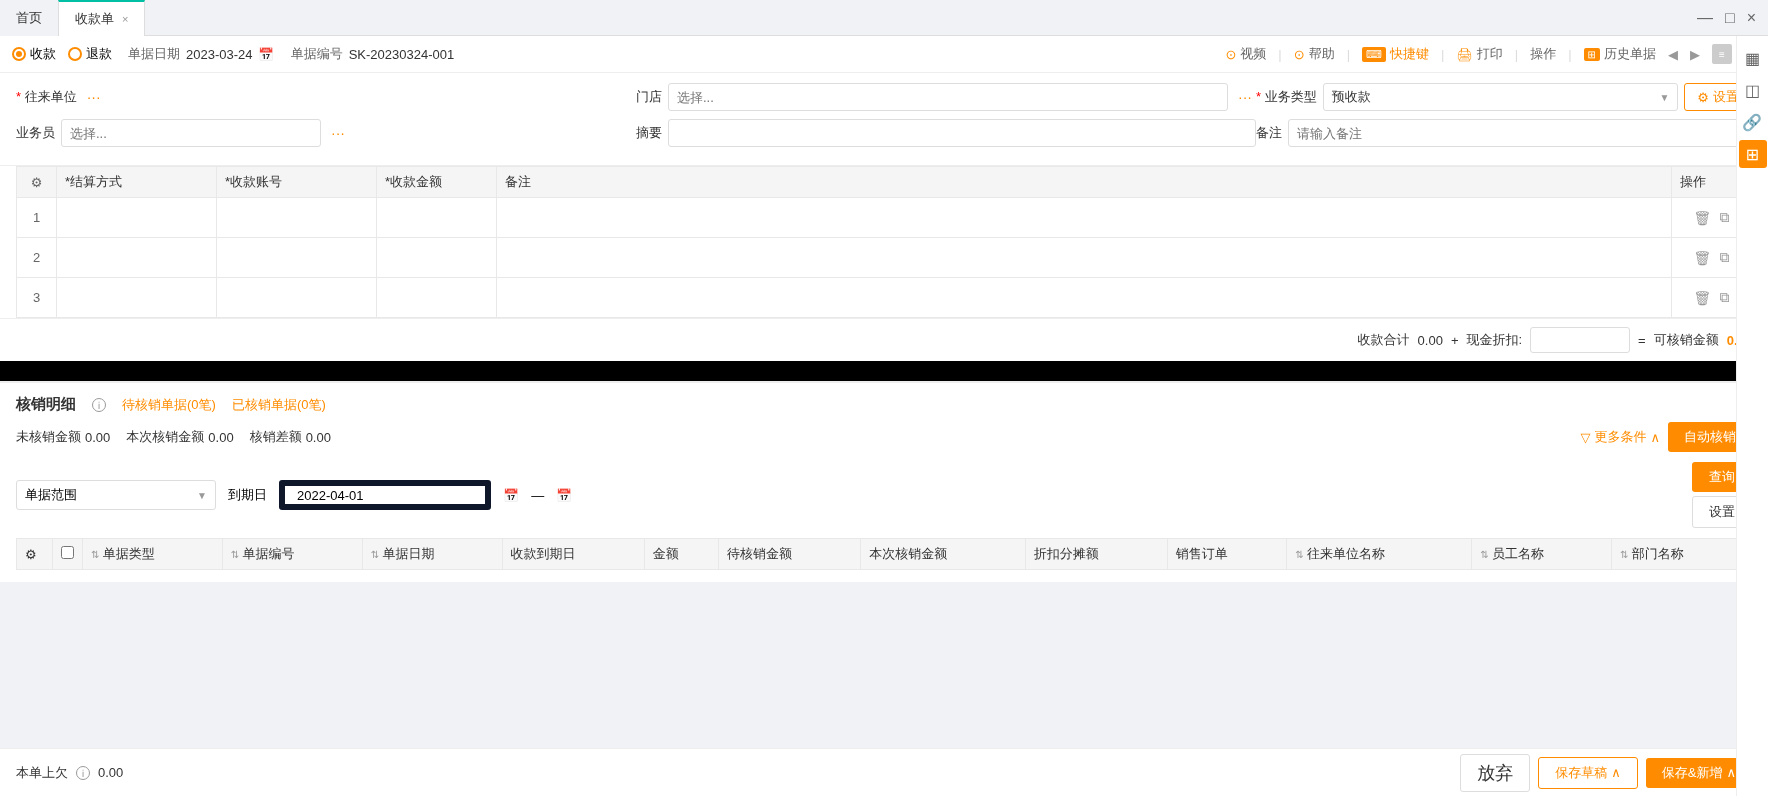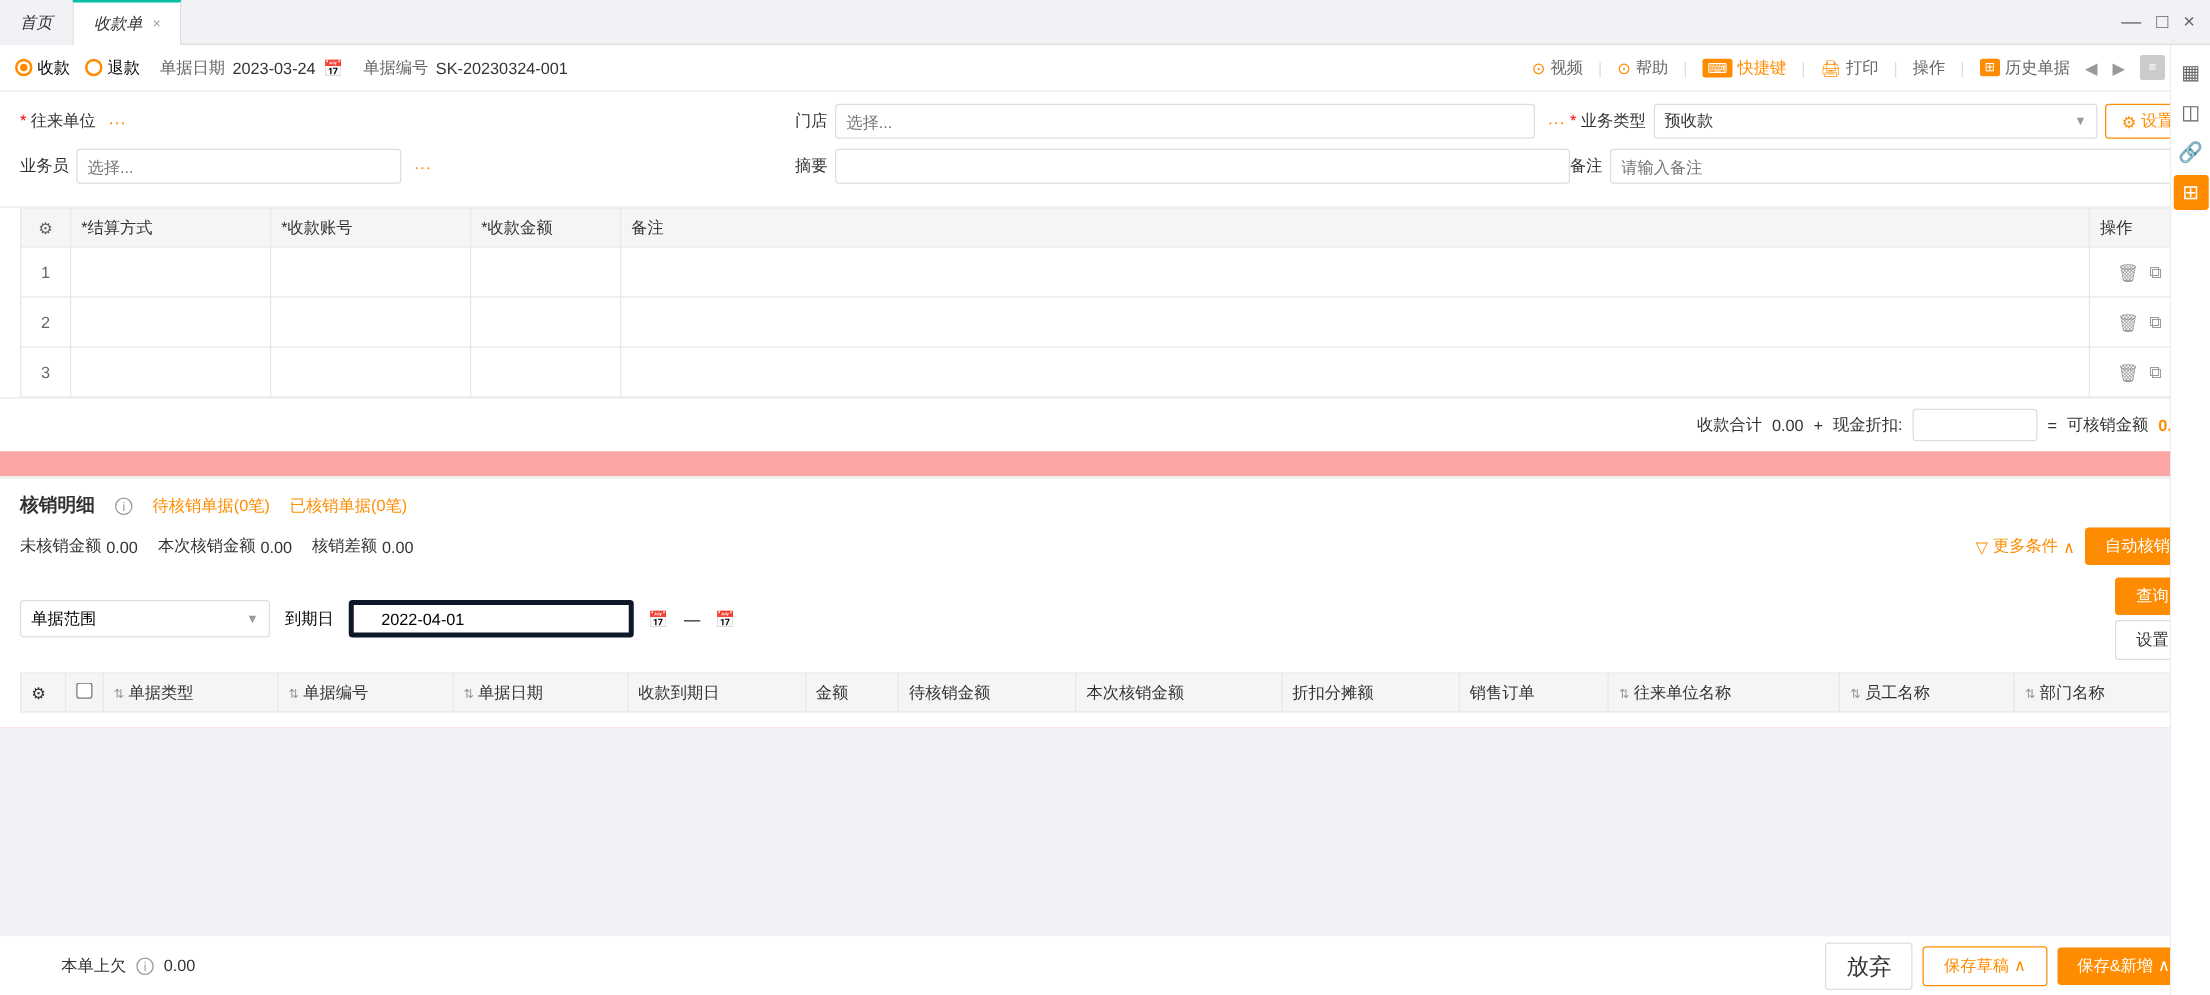--- a/index.html
+++ b/index.html
@@ -5,30 +5,30 @@
     * { box-sizing: border-box; margin: 0; padding: 0; font-family: 'Microsoft YaHei', Arial, sans-serif; font-size: 13px; }
     body { background: #f0f2f5; width: 1768px; min-height: 796px; overflow: hidden; }
 
     
     .tab-bar {
       display: flex; align-items: center; background: #f0f2f5; height: 36px;
       border-bottom: 1px solid #ddd; position: relative;
     }
     .tab-item {
       display: flex; align-items: center; padding: 0 16px; height: 36px;
-      cursor: pointer; font-size: 13px; color: #333; font-style: italic;
+      cursor: pointer; font-size: 13px; color: #333;
     }
     .tab-item.home { background: #f0f2f5; color: #333; }
     .tab-item.active { background: #fff; color: #333; border-top: 2px solid #00bfa5; border-right: 1px solid #ddd; border-left: 1px solid #ddd; }
     .tab-close { margin-left: 8px; cursor: pointer; color: #999; font-size: 11px; }
     .tab-bar-controls { margin-left: auto; display: flex; align-items: center; gap: 4px; padding-right: 8px; }
     .tab-bar-controls span { cursor: pointer; color: #666; font-size: 16px; padding: 2px 4px; }
 
     
-    .main-content { background: #fca5a5; margin: 0; padding: 0; }
+    .main-content { background: #000000; margin: 0; padding: 0; }
 
     
     .top-toolbar {
       display: flex; align-items: center; padding: 8px 12px; background: #fff;
       border-bottom: 1px solid #eee; gap: 16px;
     }
     .radio-group { display: flex; align-items: center; gap: 12px; }
     .radio-item { display: flex; align-items: center; gap: 4px; cursor: pointer; }
     .radio-dot { width: 14px; height: 14px; border-radius: 50%; border: 2px solid #ff8c00; display: flex; align-items: center; justify-content: center; }
     .radio-dot.active::after { content: ''; width: 6px; height: 6px; border-radius: 50%; background: #ff8c00; }
@@ -103,21 +103,21 @@
     .verify-title { font-size: 15px; font-weight: bold; color: #333; }
     .verify-tab { color: #ff8c00; cursor: pointer; font-size: 13px; }
     .verify-stats { display: flex; align-items: center; gap: 16px; margin-bottom: 10px; }
     .stat-item { display: flex; align-items: center; gap: 4px; color: #333; text-align: right; }
     .verify-filters { display: flex; align-items: center; gap: 12px; margin-bottom: 10px; }
     .filter-select {
       border: 1px solid #ddd; border-radius: 3px; padding: 4px 8px; height: 30px;
       display: flex; align-items: center; gap: 4px; cursor: pointer; min-width: 200px;
     }
     .date-input {
-      border: 4px solid #0f172a; border-radius: 3px; padding: 4px 22px; height: 30px; outline: none;
+      border: 6px solid #0f172a; border-radius: 3px; padding: 4px 12px; height: 30px; outline: none;
     }
     .more-filter { color: #ff8c00; cursor: pointer; font-size: 13px; display: flex; align-items: center; gap: 4px; }
     .auto-verify-btn {
       background: #ff8c00; color: #fff; border: none; border-radius: 3px;
       padding: 6px 16px; cursor: pointer; font-size: 13px;
     }
     .query-btn {
       background: #ff8c00; color: #fff; border: none; border-radius: 3px;
       padding: 6px 16px; cursor: pointer; font-size: 13px;
     }
@@ -133,21 +133,21 @@
       text-align: left; color: #333; font-weight: normal; white-space: nowrap; font-size: 12px;
     }
     .sort-icon { color: #999; font-size: 10px; }
 
     
     .footer-bar {
       display: flex; align-items: center; justify-content: space-between;
       padding: 10px 16px; background: #fff; border-top: 1px solid #eee;
       position: fixed; bottom: 0; left: 0; right: 0; height: 48px;
     }
-    .footer-left { display: flex; align-items: center; gap: 8px; color: #333; margin-left: 33px; }
+    .footer-left { display: flex; align-items: center; gap: 8px; color: #333; }
     .footer-right { display: flex; align-items: center; gap: 8px; }
     .discard-btn {
       background: #fff; border: 1px solid #ddd; color: #333; border-radius: 3px;
       padding: 6px 16px; cursor: pointer; font-size: 18px;
     }
     .save-draft-btn {
       background: #fff; border: 1px solid #ff8c00; color: #ff8c00; border-radius: 3px;
       padding: 6px 16px; cursor: pointer; font-size: 13px; display: flex; align-items: center; gap: 4px;
     }
     .save-new-btn {

